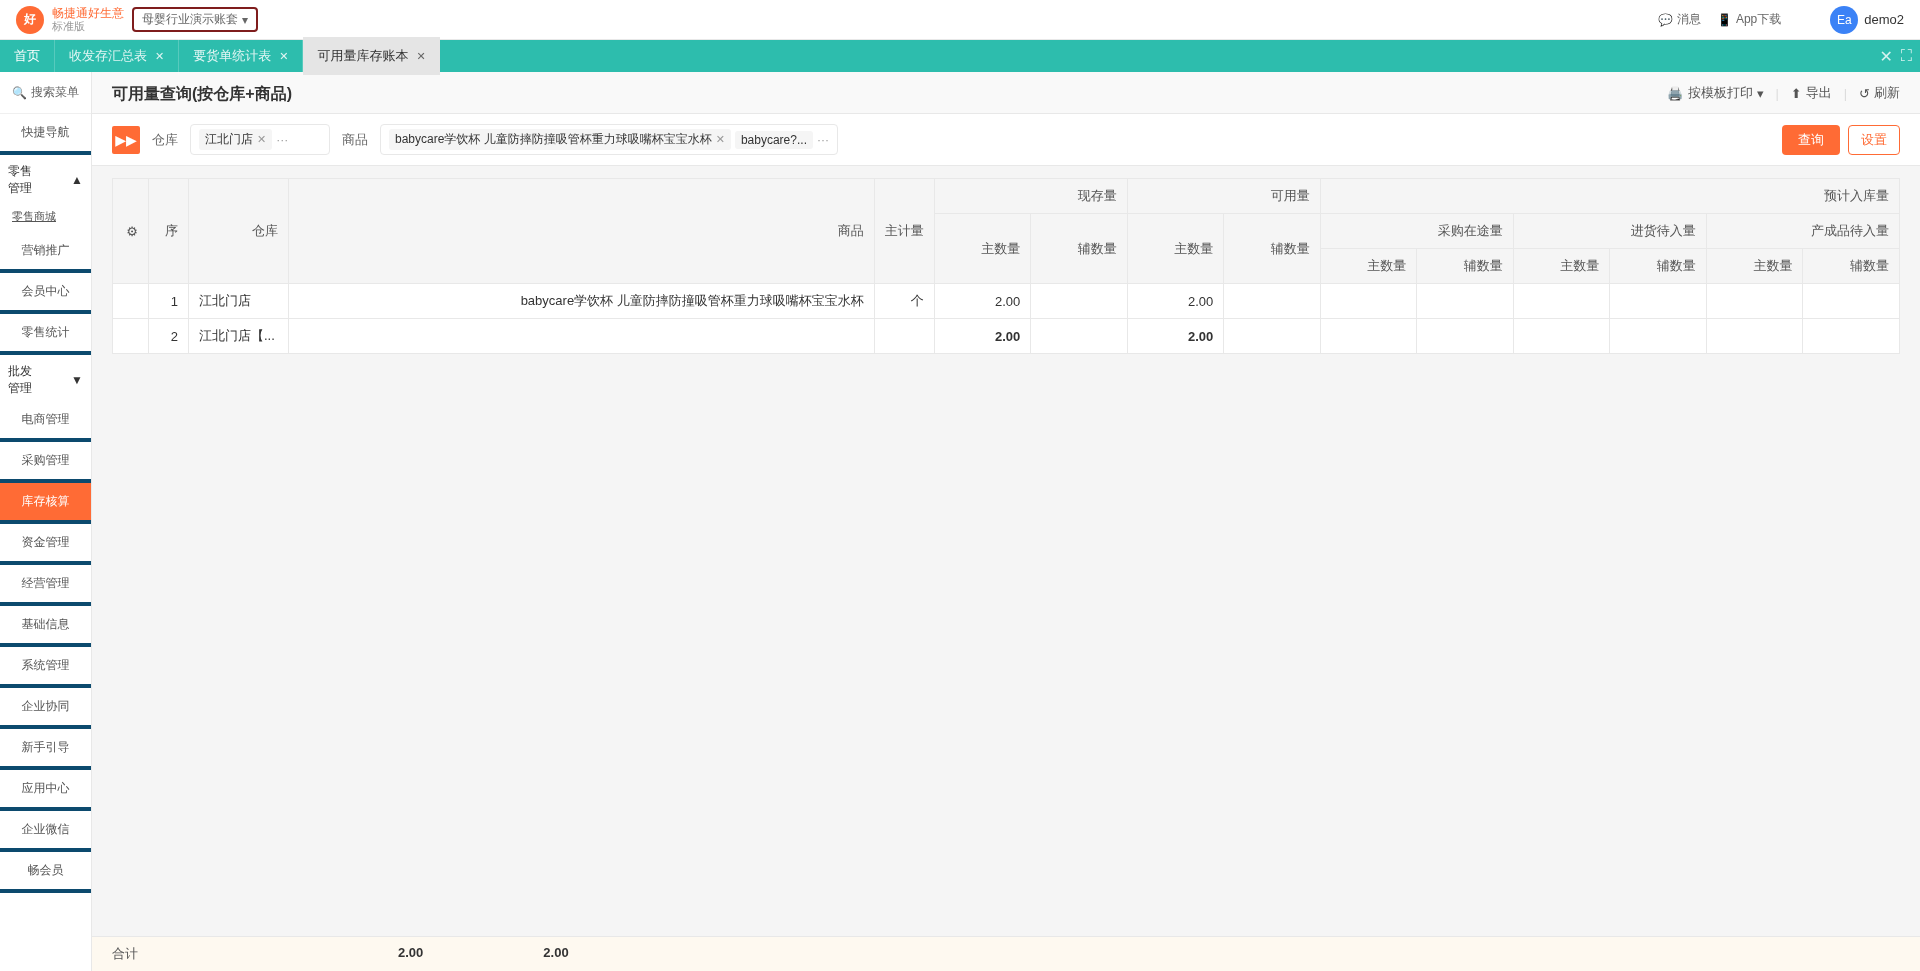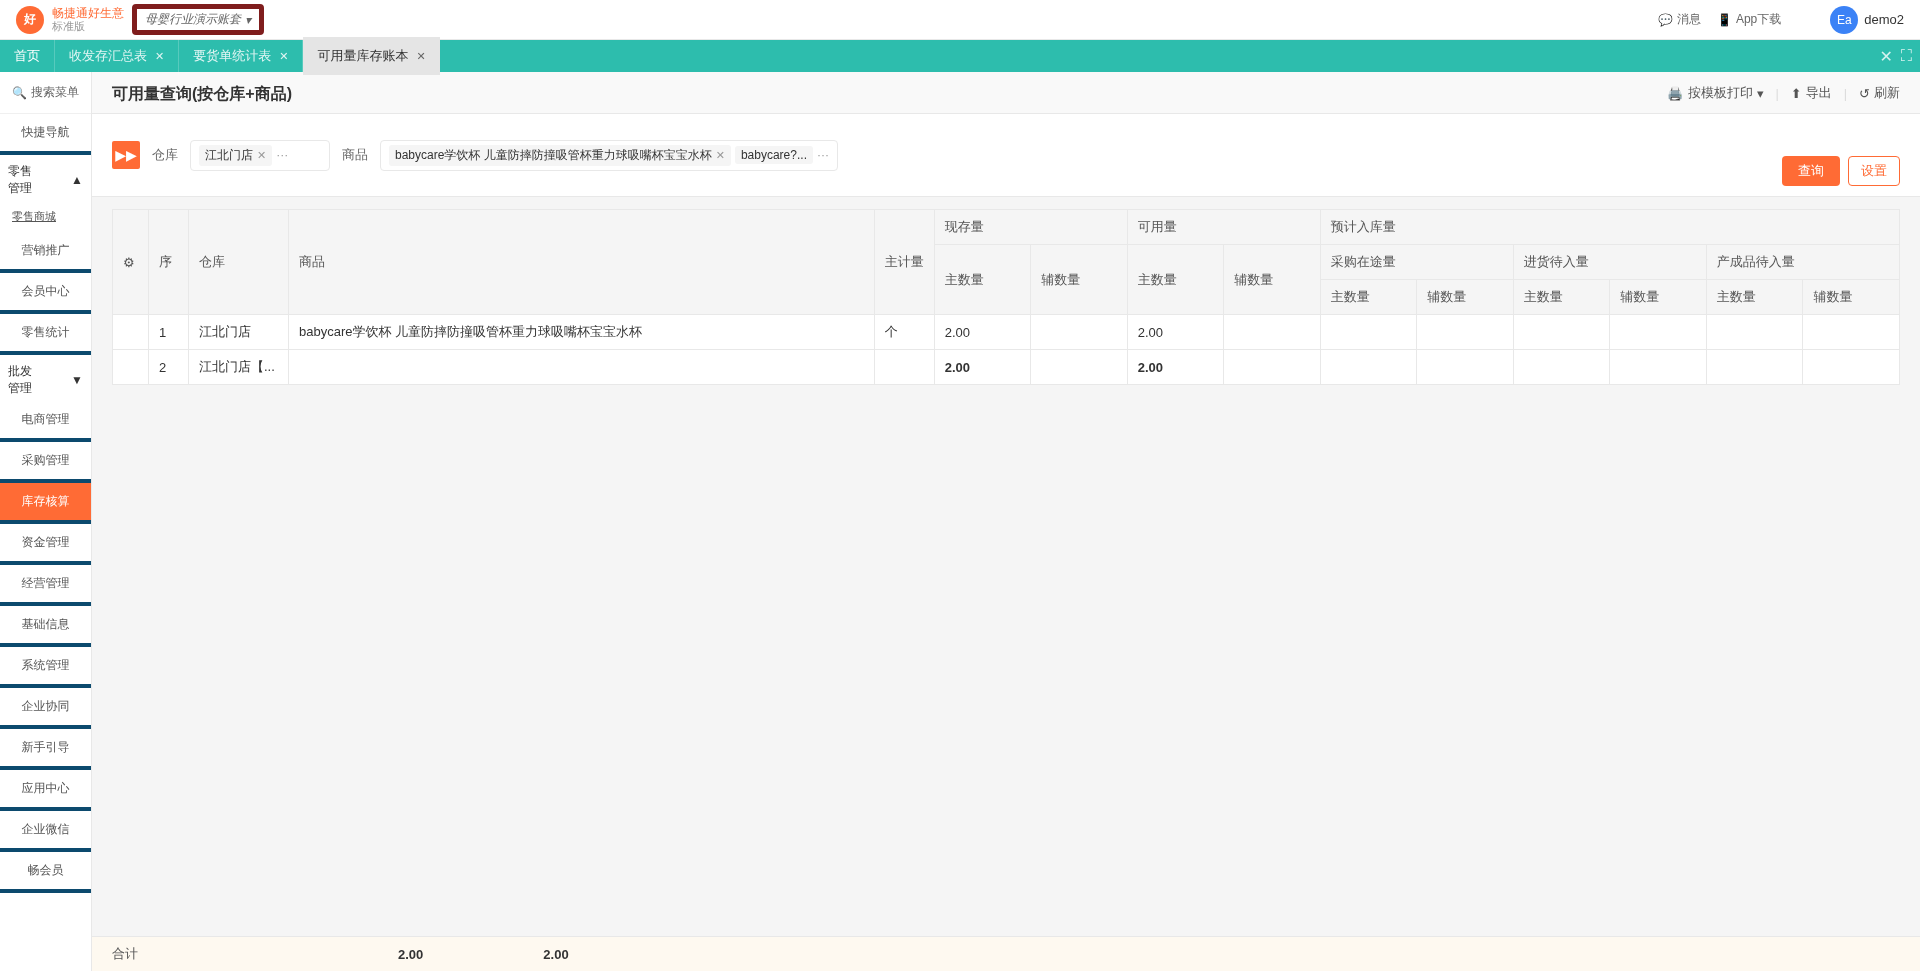--- a/index.html
+++ b/index.html
@@ -3,21 +3,21 @@
   <meta charset="utf-8">
   <style>
     * { box-sizing: border-box; margin: 0; padding: 0; }
     body { font-family: 'Microsoft YaHei', Arial, sans-serif; font-size: 13px; color: #333; background: #f5f5f5; display: flex; flex-direction: column; height: 971px; overflow: hidden; }
 
     
     .top-bar { background: #fff; height: 40px; display: flex; align-items: center; justify-content: space-between; padding: 0 16px; border-bottom: 1px solid #e8e8e8; flex-shrink: 0; }
     .top-bar-left { display: flex; align-items: center; gap: 8px; }
     .logo-icon { width: 28px; height: 28px; background: #ff6b35; border-radius: 50%; display: flex; align-items: center; justify-content: center; color: white; font-size: 12px; font-weight: bold; }
     .brand-text { font-size: 12px; color: #ff6b35; line-height: 1.2; }
-    .industry-selector { display: flex; align-items: center; gap: 4px; border: 5px solid #7f1d1d; border-radius: 4px; padding: 2px 8px; font-size: 12px; color: #666; cursor: pointer; font-style: italic; }
+    .industry-selector { display: flex; align-items: center; gap: 4px; border: 2px solid #7f1d1d; border-radius: 4px; padding: 2px 8px; font-size: 12px; color: #666; cursor: pointer; }
     .top-bar-right { display: flex; align-items: center; gap: 16px; }
     .top-bar-action { display: flex; align-items: center; gap: 4px; font-size: 12px; color: #666; cursor: pointer; }
     .user-avatar { width: 28px; height: 28px; background: #3b82f6; border-radius: 50%; display: flex; align-items: center; justify-content: center; color: white; font-size: 12px; margin-left: 33px; }
 
     
     .tab-bar { background: #2dbdad; height: 32px; display: flex; align-items: center; padding: 0 0 0 0; flex-shrink: 0; position: relative; }
     .tab { height: 38px; display: flex; align-items: center; padding: 0 14px; font-size: 13px; color: rgba(255,255,255,0.85); cursor: pointer; gap: 6px; border-right: 1px solid rgba(255,255,255,0.2); }
     .tab.active { background: #e5e5e5; color: #333; border-right: none; }
     .tab-close { font-size: 11px; color: inherit; cursor: pointer; margin-left: 2px; }
     .tab-home { background: transparent; color: white; }
@@ -45,39 +45,39 @@
     .divider-v { color: #ddd; }
 
     
     .filter-bar { background: #fff; padding: 10px 20px; border-bottom: 1px solid #e8e8e8; display: flex; align-items: center; gap: 12px; flex-shrink: 0; }
     .filter-toggle { width: 28px; height: 28px; background: #ff6b35; color: white; display: flex; align-items: center; justify-content: center; cursor: pointer; border-radius: 2px; font-size: 14px; }
     .filter-label { font-size: 13px; color: #666; }
     .filter-input { display: flex; align-items: center; gap: 4px; border: 1px solid #e8e8e8; border-radius: 4px; padding: 4px 8px; min-width: 140px; font-size: 12px; color: #333; background: #fff; }
     .filter-tag { background: #f5f5f5; padding: 2px 6px; border-radius: 3px; font-size: 12px; color: #333; display: flex; align-items: center; gap: 4px; }
     .filter-tag-close { color: #999; cursor: pointer; font-size: 11px; }
     .filter-ellipsis { color: #999; cursor: pointer; }
-    .filter-actions { margin-left: auto; display: flex; gap: 8px; margin-top: 32px; }
+    .filter-actions { margin-left: auto; display: flex; gap: 8px; }
     .btn-query { background: #ff6b35; color: white; border: none; padding: 5px 16px; border-radius: 4px; cursor: pointer; font-size: 13px; }
     .btn-settings { background: white; color: #ff6b35; border: 1px solid #ff6b35; padding: 5px 12px; border-radius: 4px; cursor: pointer; font-size: 13px; }
 
     
     .table-container { flex: 1; overflow: auto; padding: 12px 20px; }
     .data-table { width: 100%; border-collapse: collapse; background: white; border: 1px solid #e8e8e8; font-size: 13px; }
-    .data-table th, .data-table td { border: 1px solid #e8e8e8; padding: 8px 10px; text-align: left; white-space: nowrap; }
+    .data-table th, .data-table td { border: 1px solid #e8e8e8; padding: 8px 10px; text-align: right; white-space: nowrap; }
     .data-table thead tr th { background: #f5f5f5; font-weight: 500; color: #555; }
     .data-table tbody tr td:nth-child(3) { text-align: left; }
     .th-settings { width: 36px; }
     .col-num { width: 40px; }
     .col-warehouse { width: 100px; }
     .col-product { min-width: 320px; }
     .col-unit { width: 60px; }
     .number-cell { color: #333; }
 
     
-    .table-footer { background: #fef9f0; border-top: 1px solid #e8e8e8; padding: 8px 20px; display: flex; align-items: center; flex-shrink: 0; }
+    .table-footer { background: #fef9f0; border-top: 1px solid #e8e8e8; padding: 8px 20px; display: flex; flex-shrink: 0; }
     .footer-total-label { font-size: 13px; color: #555; padding: 0 60px 0 0; }
 
     
     ::-webkit-scrollbar { width: 6px; height: 6px; }
     ::-webkit-scrollbar-thumb { background: #ccc; border-radius: 3px; }
   </style>
 </head>
 <body>
 
 <div class="top-bar">

